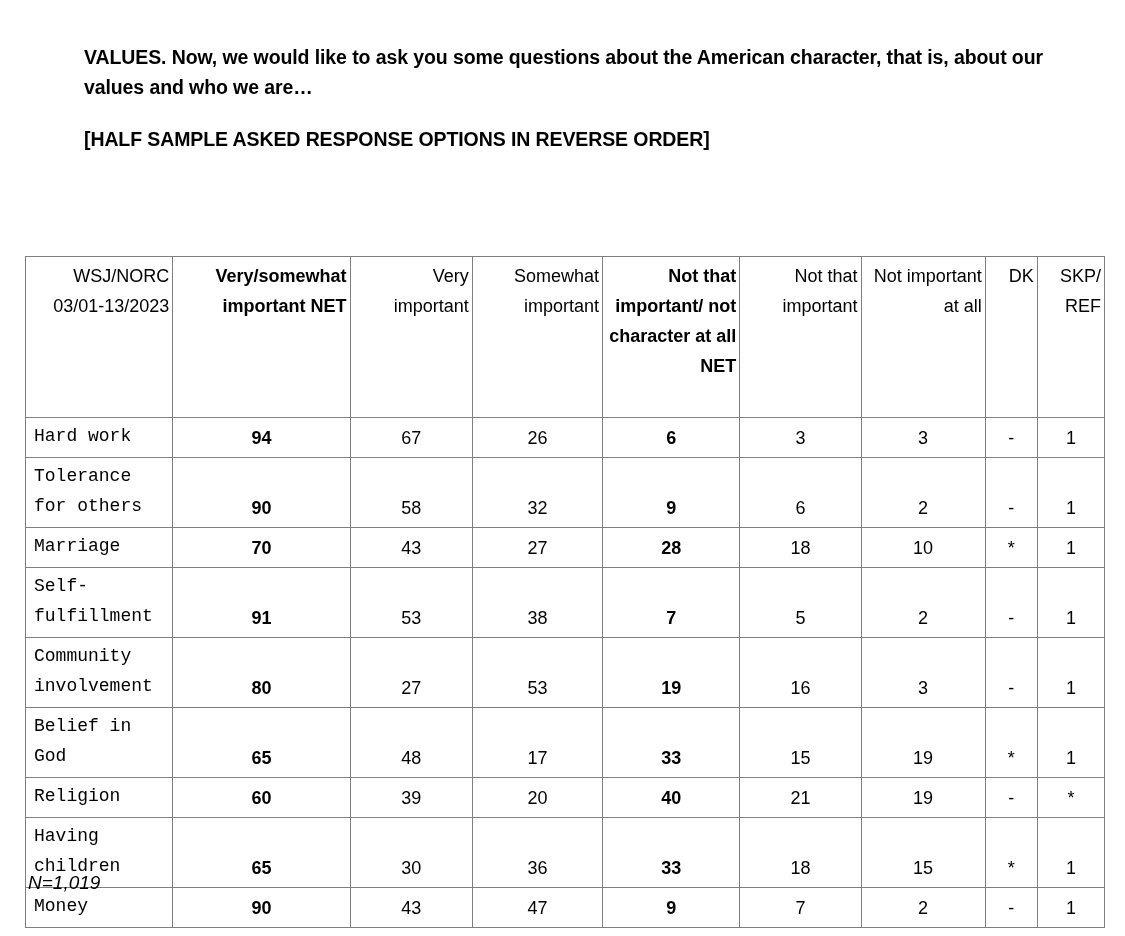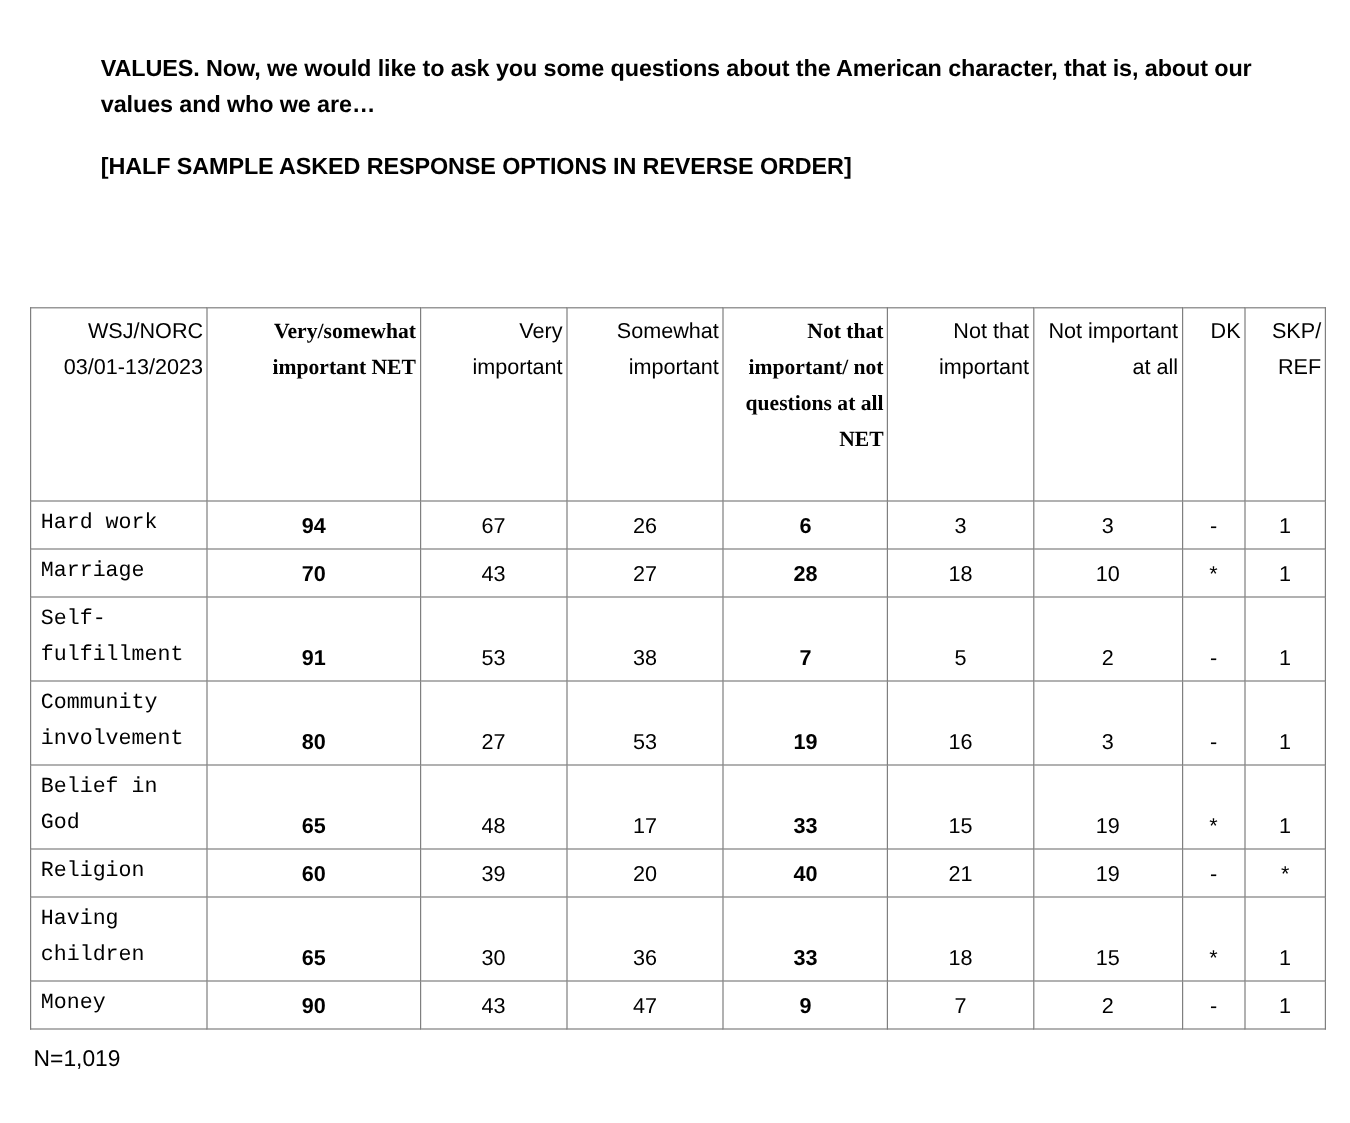--- a/index.html
+++ b/index.html
@@ -58,21 +58,21 @@
     line-height: 30px;
   }
 
   
   table.poll thead th {
     height: 156px;
     vertical-align: top;
     text-align: right;
     padding: 4px 3px 0 3px;
   }
-  table.poll thead th.bold { font-weight: bold; font-family: Liberation Serif, serif; }
+  table.poll thead th.bold { font-weight: bold; }
 
   
   table.poll tbody td {
     vertical-align: bottom;
     text-align: center;
     padding: 0 3px 4px 3px;
   }
   table.poll tbody td.label {
     text-align: left;
     padding-left: 8px;
@@ -95,20 +95,21 @@
   col.c6 { width: 124px; }
   col.c7 { width: 52px; }
   col.c8 { width: 67px; }
 
   
   .footnote {
     position: absolute;
     left: 28px;
     top: 870px;
     font-size: 19px;
+    font-style: italic;
     line-height: 26px;
   }
 </style>
 </head>
 <body>
 
 <div class="page">
 
   <div class="intro">
     <p>VALUES. Now, we would like to ask you some questions about the American character, that is, about our values and who we are…</p>
@@ -127,39 +128,50 @@
           <col class="c6">
           <col class="c7">
           <col class="c8">
       </colgroup>
       <thead>
         <tr>
             <th>WSJ/NORC 03/01-13/2023</th>
             <th class="bold">Very/somewhat important NET</th>
             <th>Very important</th>
             <th>Somewhat important</th>
-            <th class="bold">Not that important/ not questions at all NET</th>
+            <th class="bold">Not that important/ not character at all NET</th>
             <th>Not that important</th>
             <th>Not important at all</th>
             <th>DK</th>
             <th>SKP/ REF</th>
           </tr>
       </thead>
       <tbody>
           <tr class="r1">
             <td class="label">Hard work</td>
             <td class="bold">94</td>
             <td>67</td>
             <td>26</td>
             <td class="bold">6</td>
             <td>3</td>
             <td>3</td>
             <td>-</td>
             <td>1</td>
           </tr>
+          <tr class="r2">
+            <td class="label">Tolerance for others</td>
+            <td class="bold">90</td>
+            <td>58</td>
+            <td>32</td>
+            <td class="bold">9</td>
+            <td>6</td>
+            <td>2</td>
+            <td>-</td>
+            <td>1</td>
+          </tr>
           <tr class="r1">
             <td class="label">Marriage</td>
             <td class="bold">70</td>
             <td>43</td>
             <td>27</td>
             <td class="bold">28</td>
             <td>18</td>
             <td>10</td>
             <td>*</td>
             <td>1</td>

